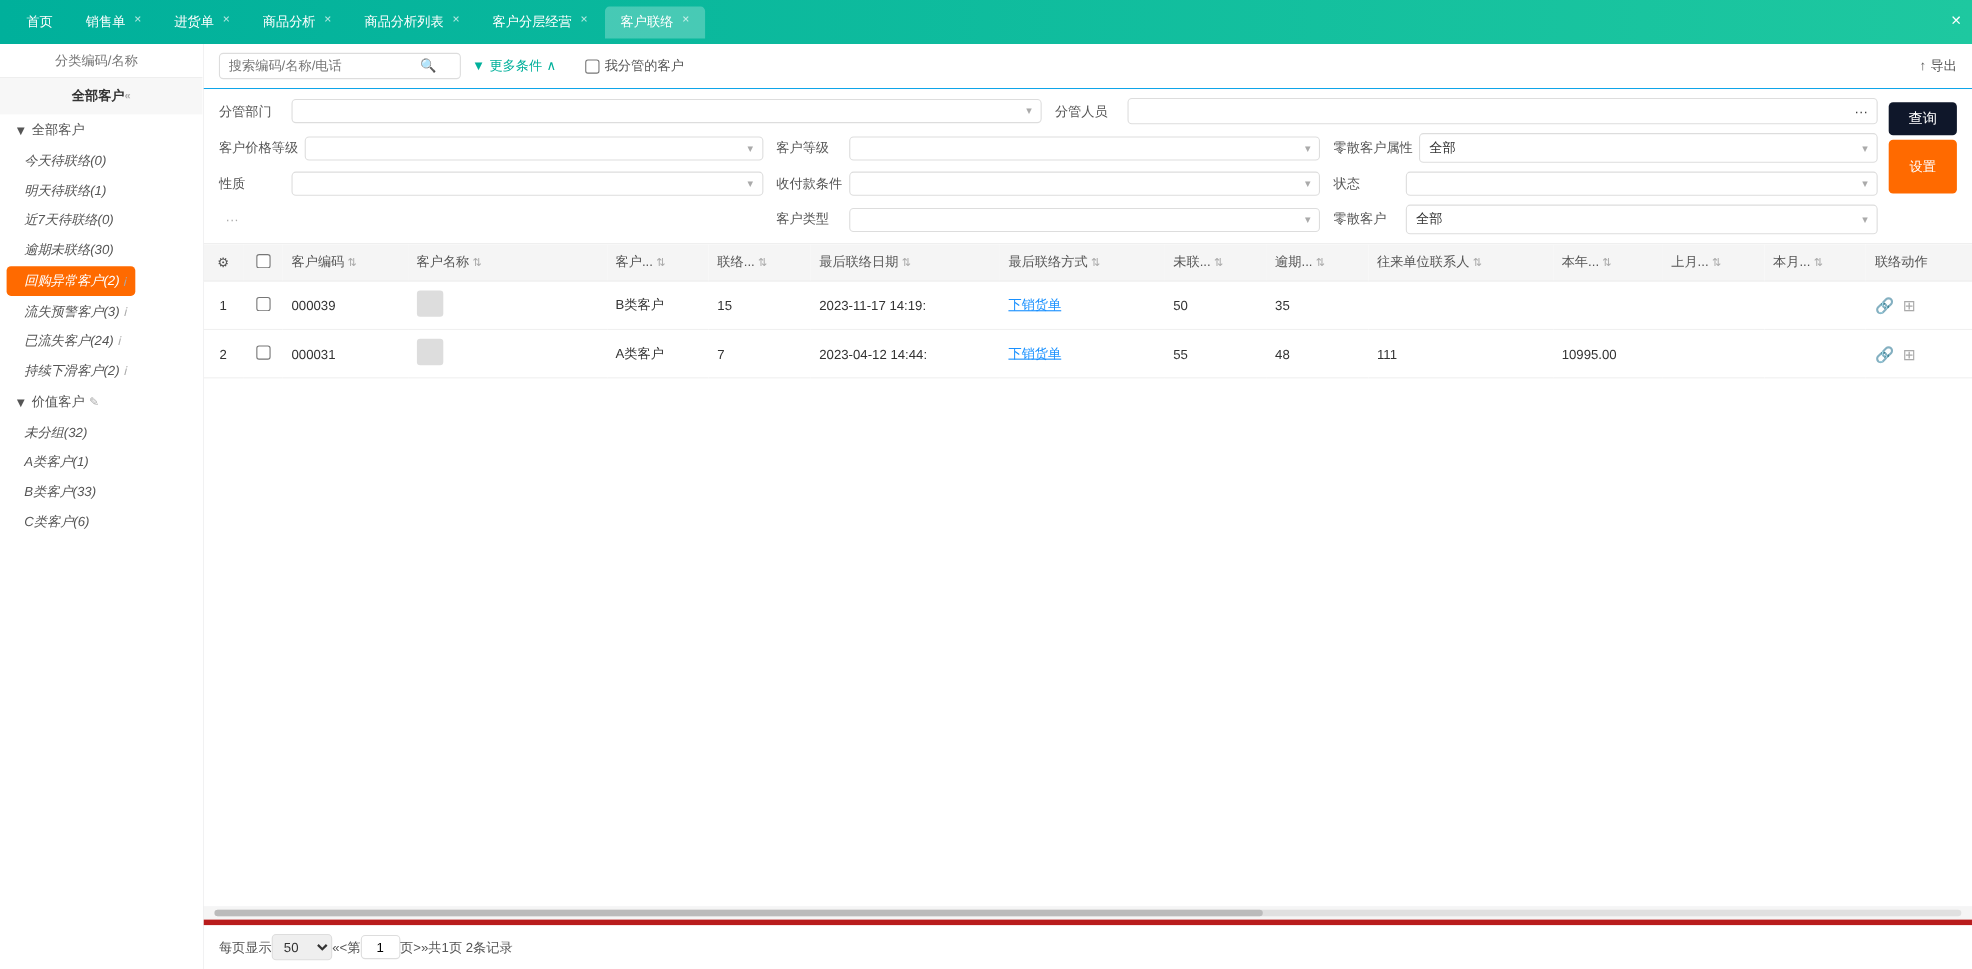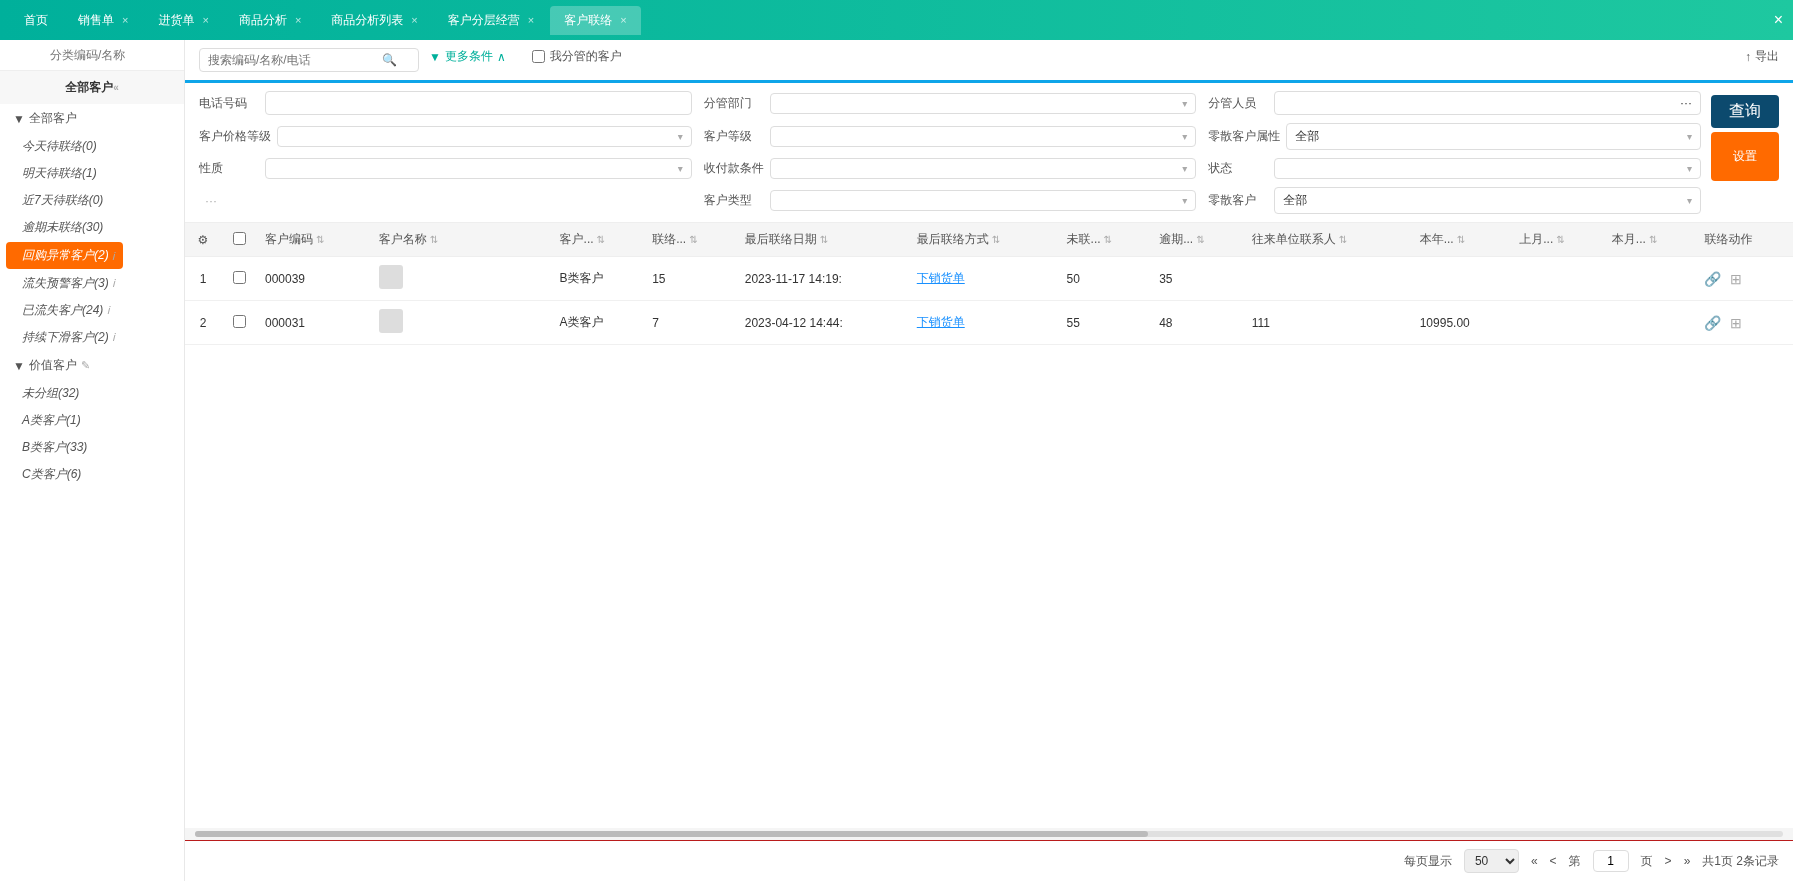--- a/index.html
+++ b/index.html
@@ -6,21 +6,21 @@
     body { background: #f0f2f5; width: 1793px; height: 881px; overflow: hidden; }
 
     
     .top-nav {
       display: flex; align-items: center;
       background: #00b09b; 
       background: linear-gradient(90deg, #00b09b, #1ec8a0);
       height: 40px; padding: 0 10px; gap: 2px;
     }
     .nav-tab {
-      display: flex; align-items: center; gap: 4px;
+      display: flex; gap: 4px;
       padding: 6px 14px; color: #fff; cursor: pointer;
       border-radius: 4px 4px 0 0; font-size: 13px;
       white-space: nowrap;
     }
     .nav-tab.active { background: rgba(255,255,255,0.25); }
     .nav-tab .close-x { font-size: 11px; opacity: 0.7; margin-left: 4px; }
     .nav-home { font-size: 13px; }
     .top-close { margin-left: auto; color: #fff; cursor: pointer; font-size: 16px; }
 
     
@@ -64,22 +64,22 @@
       position: relative; display: inline-flex; align-items: center; gap: 3px;
     }
     .info-icon { color: #aaa; font-size: 11px; }
     .edit-icon { color: #aaa; font-size: 11px; cursor: pointer; }
 
     
     .content-area { flex: 1; display: flex; flex-direction: column; overflow: hidden; }
 
     
     .search-bar {
-      display: flex; align-items: flex-start; padding: 8px 14px; gap: 10px;
-      background: #fff; border-bottom: 3px solid #0ea5e9;
+      display: flex; align-items: center; padding: 8px 14px; gap: 10px;
+      background: #fff; border-bottom: 1px solid #0ea5e9;
     }
     .search-input-wrap {
       display: flex; align-items: center; border: 1px solid #ddd;
       border-radius: 4px; padding: 4px 8px; gap: 4px; width: 220px;
     }
     .search-input-wrap input {
       border: none; outline: none; font-size: 12px; color: #333; width: 170px;
     }
     .search-icon { color: #aaa; cursor: pointer; }
     .more-conditions {
@@ -109,22 +109,22 @@
       border: 1px solid #ddd; border-radius: 4px; padding: 4px 8px;
       cursor: pointer; background: #fff; color: #333;
     }
     .filter-select-chevron { color: #aaa; font-size: 10px; }
     .filter-input {
       flex: 1; border: 1px solid #ddd; border-radius: 4px; padding: 4px 8px;
       font-size: 12px; color: #333; outline: none;
     }
     .filter-more { color: #aaa; cursor: pointer; padding: 0 6px; }
     .query-btn {
-      background: #0c4a6e; color: #fff; border: none; border-radius: 4px;
-      padding: 6px 18px; cursor: pointer; font-size: 16px; white-space: nowrap;
+      background: #0f172a; color: #fff; border: none; border-radius: 4px;
+      padding: 6px 18px; cursor: pointer; font-size: 13px; white-space: nowrap;
     }
     .settings-btn {
       background: #ff6a00; color: #fff; border: none; border-radius: 4px;
       padding: 16px 18px; cursor: pointer; font-size: 12px; white-space: nowrap;
     }
     .btn-group { display: flex; flex-direction: column; gap: 4px; }
 
     
     .table-area { flex: 1; overflow: auto; background: #fff; }
     table { width: 100%; border-collapse: collapse; }
@@ -153,23 +153,23 @@
       flex: 1; height: 6px; background: #e0e0e0; border-radius: 3px;
       position: relative;
     }
     .scrollbar-thumb {
       position: absolute; left: 0; width: 60%; height: 100%;
       background: #bbb; border-radius: 3px;
     }
 
     
     .pagination {
-      display: flex; align-items: center; justify-content: flex-end;
-      padding: 8px 14px; background: #fff; border-top: 1px solid #b91c1c;
-      gap: 12px;
+      display: flex; align-items: center; justify-content: flex-start;
+      padding: 8px 14px; background: #fff; border-top: 5px solid #b91c1c;
+      gap: 0;
     }
     .page-label { color: #555; }
     .page-select {
       border: 1px solid #ddd; border-radius: 4px; padding: 3px 6px;
       font-size: 12px; color: #333;
     }
     .page-nav { color: #555; cursor: pointer; font-size: 12px; }
     .page-num-input {
       width: 36px; border: 1px solid #ddd; border-radius: 4px;
       padding: 3px 6px; text-align: center; font-size: 12px;
@@ -289,24 +289,20 @@
         <span>↑</span>
         <span>导出</span>
       </div>
     </div>
 
     <div class="filter-area">
       <div style="display:flex; gap:10px; align-items:flex-start;">
         <div style="flex:1; display:flex; flex-direction:column; gap:8px;">
 
           <div class="filter-row">
-            <div class="filter-item">
-              <span class="filter-label">电话号码</span>
-              <input class="filter-input" style="flex: 1 1 0%;">
-            </div>
             <div class="filter-item">
               <span class="filter-label">分管部门</span>
               <div class="filter-select" style="flex:1;">
                 <span></span>
                 <span class="filter-select-chevron">▾</span>
               </div>
             </div>
             <div class="filter-item">
               <span class="filter-label">分管人员</span>
               <div class="filter-select" style="flex:1;">

